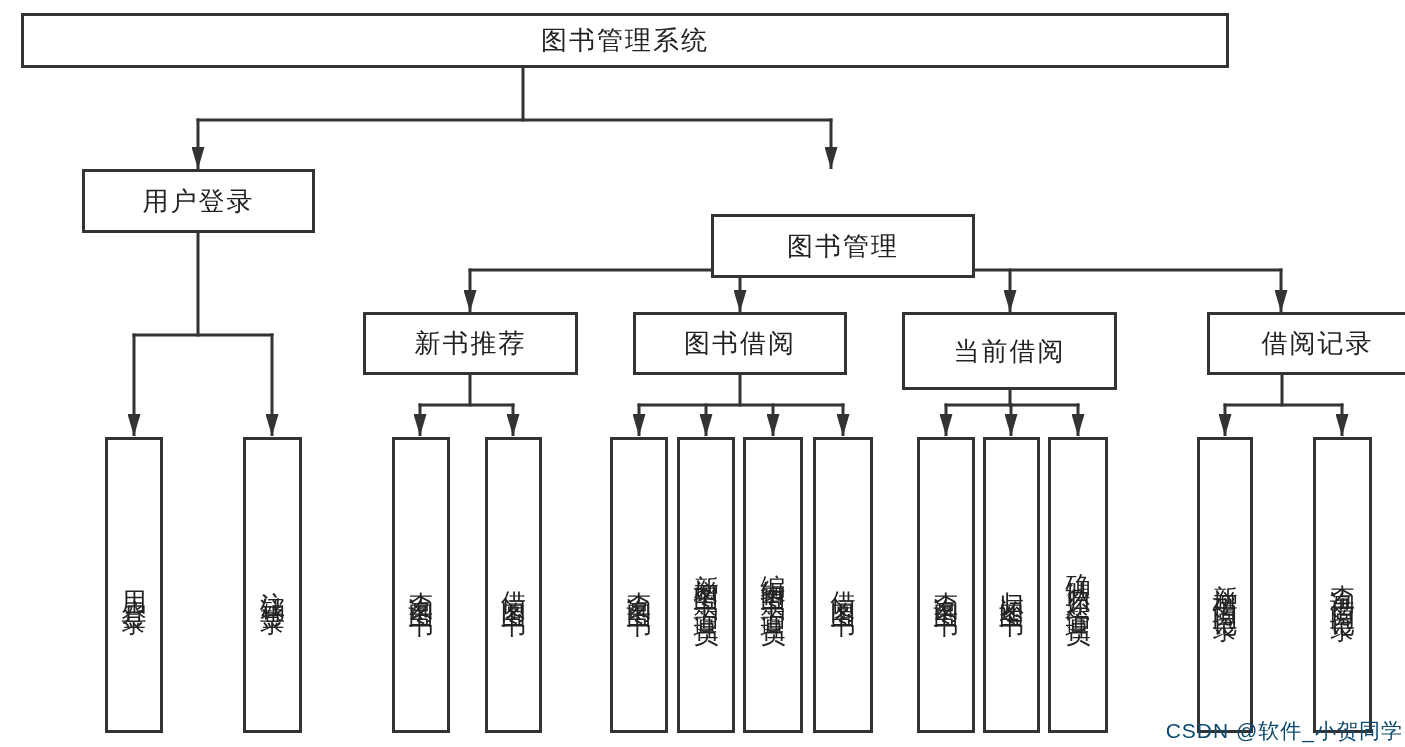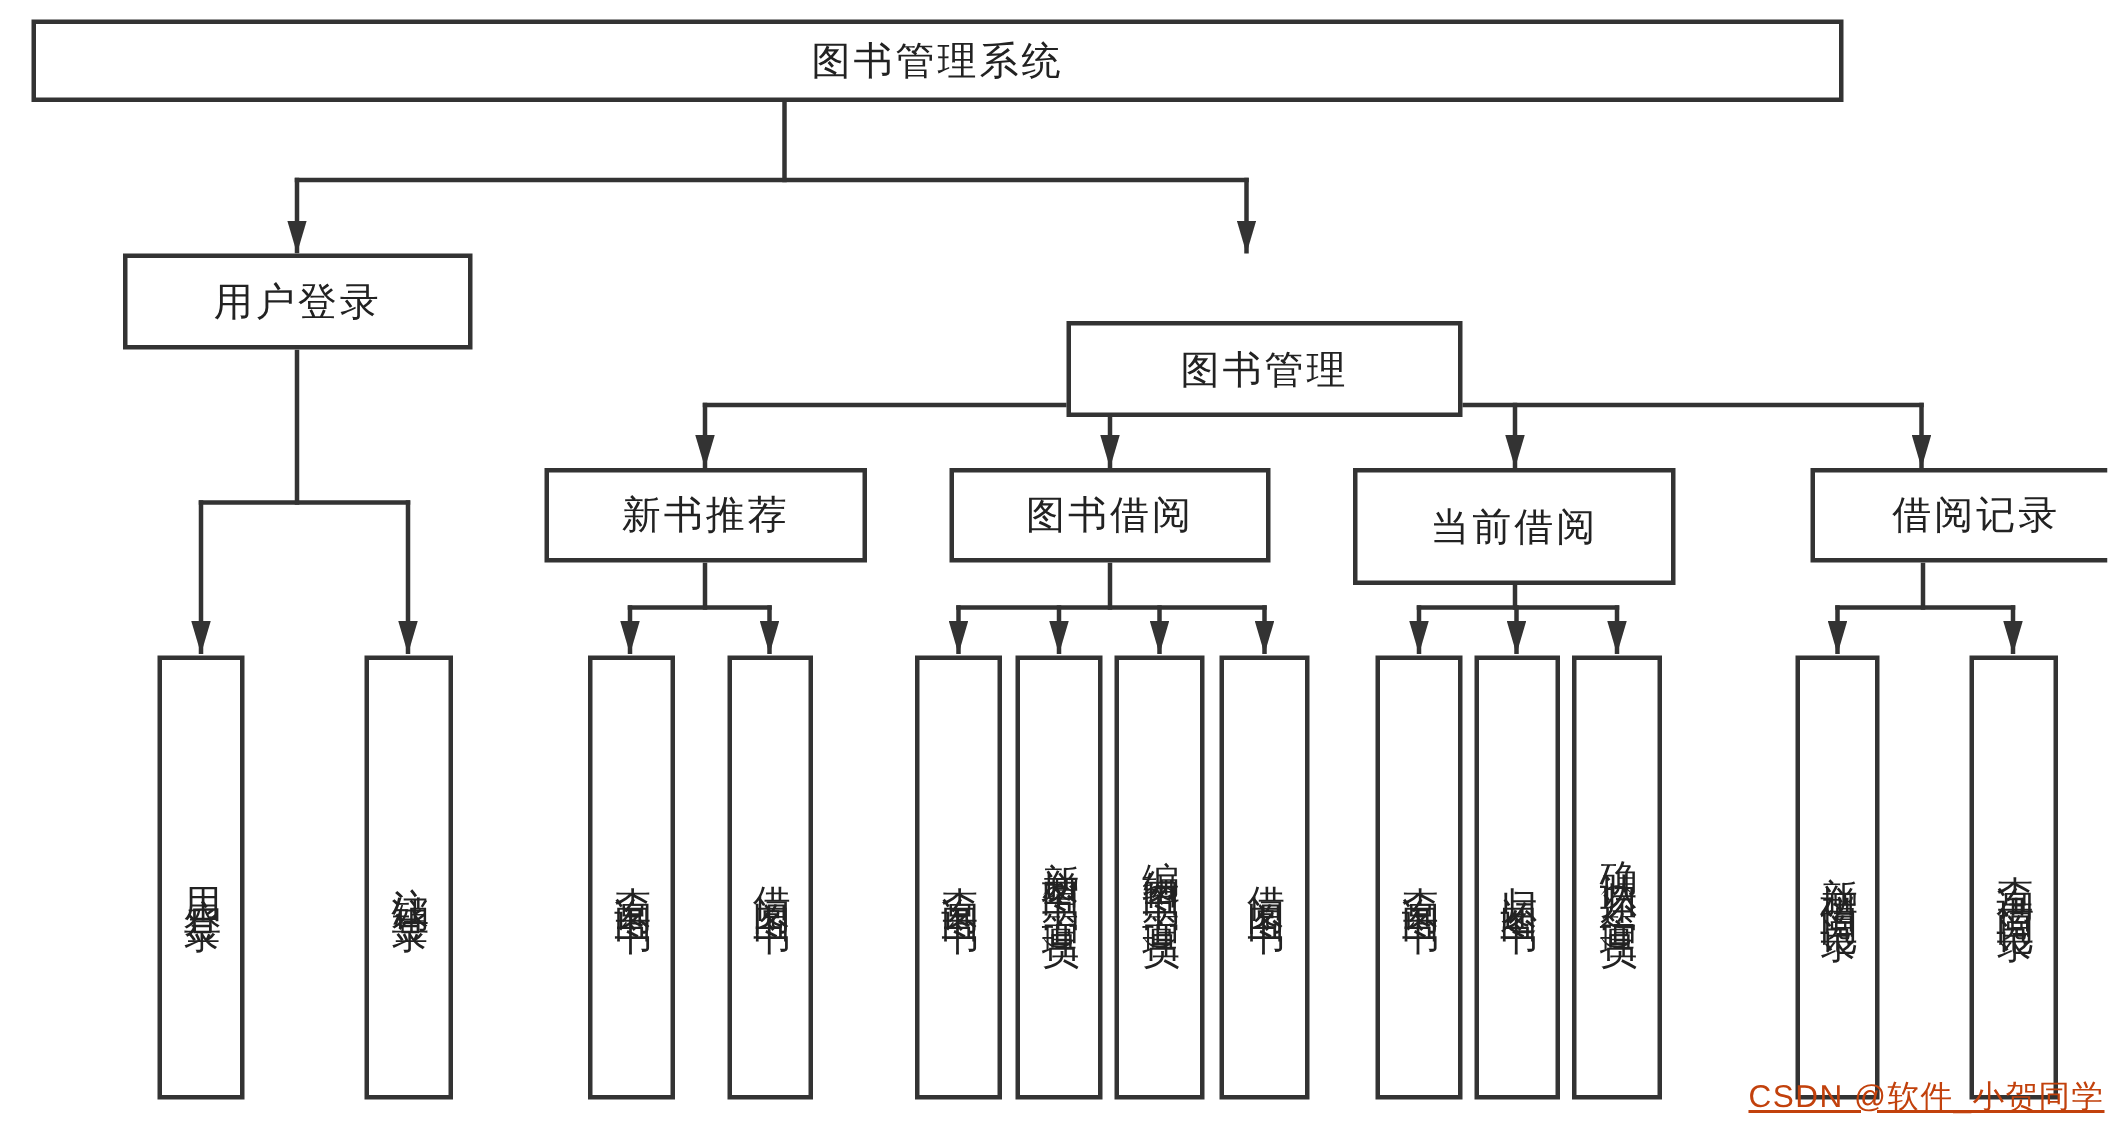--- a/index.html
+++ b/index.html
@@ -36,23 +36,22 @@
     letter-spacing: 7px;
     line-height: 1;
     white-space: nowrap;
   }
   #watermark {
     position: absolute;
     right: 2px;
     bottom: 2px;
     font-size: 21px;
     letter-spacing: 1px;
-    color: #c2410c;
+    color: #0c4a6e;
     z-index: 3;
-    text-decoration: underline;
   }
 </style>
 </head>
 <body>
 
 <div id="canvas">
 
   <svg id="connectors" width="1405" height="747" viewBox="0 0 1405 747" xmlns="http://www.w3.org/2000/svg">
     <defs>
       <marker id="arrow" viewBox="0 0 22 13" refX="22" refY="6.5" markerWidth="22" markerHeight="13" markerUnits="userSpaceOnUse" orient="auto">

